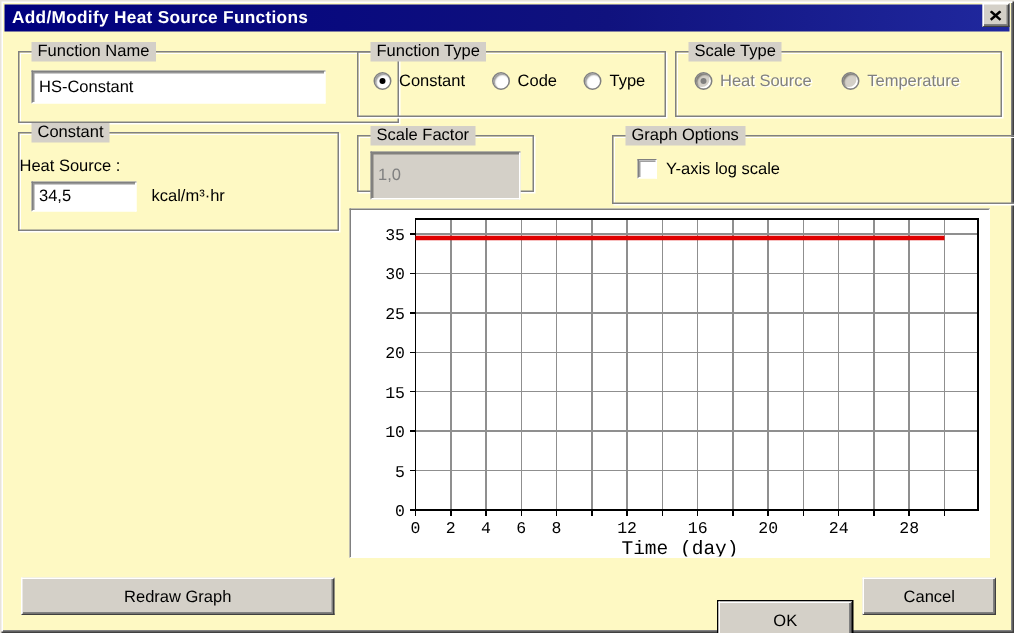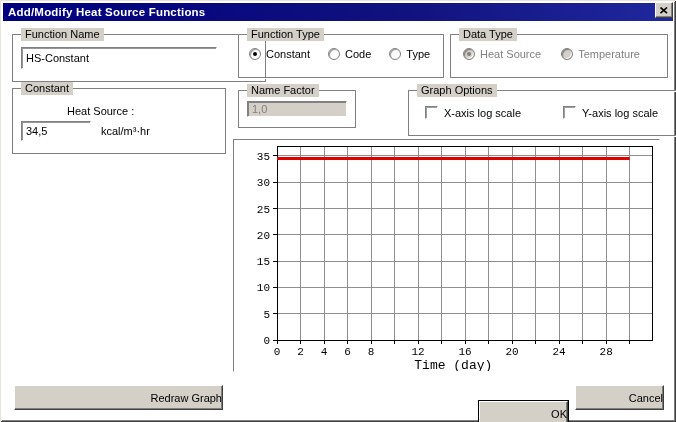--- a/index.html
+++ b/index.html
@@ -1,17 +1,17 @@
 <!DOCTYPE html>
 <html><head>
 <meta charset="utf-8">
 <style>
   html,body{margin:0;padding:0;background:#808080;}
   .dialog{
-    position:relative;width:676px;height:422px;background:#ffffff;
+    position:relative;width:676px;height:422px;background:#fef9c3;
     font-family:"Liberation Sans",sans-serif;font-size:11px;color:#000;
     box-shadow: inset 1px 1px 0 #e8e4dc, inset -1px -1px 0 #404040,
                 inset 2px 2px 0 #ffffff, inset -2px -2px 0 #808080;
     overflow:hidden;
   }
   .titlebar{
     position:absolute;left:3px;top:3px;right:3px;height:18px;
     background:linear-gradient(90deg,#00007e 0%,#10127e 60%,#20289e 100%);
     display:flex;align-items:center;padding-left:5px;box-sizing:border-box;
     color:#fff;font-weight:bold;font-size:11.5px;letter-spacing:.2px;
@@ -54,21 +54,21 @@
   .checkbox{
     width:13px;height:13px;background:#fff;box-sizing:border-box;
     border:1px solid;border-color:#808080 #ffffff #ffffff #808080;
     box-shadow:inset 1px 1px 0 rgba(64,64,64,.5);
     margin-right:6px;flex:none;
   }
   .btn{
     position:absolute;background:#d4d0c8;
     border:1px solid;border-color:#ffffff #404040 #404040 #ffffff;
     box-shadow:inset -1px -1px 0 #808080;
-    display:flex;align-items:center;justify-content:flex-end;
+    display:flex;align-items:center;justify-content:center;
     font:11px "Liberation Sans",sans-serif;cursor:default;
   }
   .btn.default{box-shadow:inset -1px -1px 0 #808080, 0 0 0 1px #000;margin-top:16px;}
   .graph-panel{
     position:absolute;left:233px;top:139px;width:427px;height:233px;background:#fff;
     border:1px solid;border-color:#808080 #ffffff #ffffff #808080;box-sizing:border-box;
   }
   .graph-panel svg{display:block;}
   .graph-panel text{font-family:"Liberation Mono","DejaVu Sans Mono",monospace;fill:#000;}
   .static{position:absolute;white-space:nowrap;}
@@ -104,52 +104,48 @@
           <span>Code</span>
         </span>
         <span class="radio-item">
           <span class="radio"></span>
           <span>Type</span>
         </span>
       </div>
   </div>
 
   <div class="groupbox" style="left:450px;top:34px;width:216px;height:42px;">
-    <span class="legend">Data Type</span>
+    <span class="legend">Scale Type</span>
     <div class="row" style="left:12px;top:13px;column-gap:20px;">
         <span class="radio-item">
           <span class="radio checked disabled"></span>
           <span class="dis-label">Heat Source</span>
         </span>
         <span class="radio-item">
           <span class="radio disabled"></span>
           <span class="dis-label">Temperature</span>
         </span>
       </div>
   </div>
 
   <div class="groupbox" style="left:12px;top:88px;width:212px;height:64px;">
     <span class="legend">Constant</span>
-    <span class="static" style="left:10px;top:16px;padding-left:44px;">Heat Source :</span>
+    <span class="static" style="left:0;top:16px;">Heat Source :</span>
     <input class="field" style="left: 8px; top: 32px; width: 70px; height: 20px;" value="34,5">
     <span class="static" style="left:88px;top:36px;">kcal/m³·hr</span>
   </div>
 
   <div class="groupbox" style="left:238px;top:90px;width:116px;height:36px;">
-    <span class="legend">Name Factor</span>
-    <input class="field" disabled="" style="left: 8px; top: 10px; width: 100px; height: 16px;" value="1,0">
+    <span class="legend">Scale Factor</span>
+    <input class="field" disabled="" style="left: 8px; top: 10px; width: 100px; height: 32px;" value="1,0">
   </div>
 
   <div class="groupbox" style="left:372px;top:90px;width:292px;height:44px;margin-left:36px;">
     <span class="legend">Graph Options</span>
     <div class="row" style="left:16px;top:15px;column-gap:42px;">
-        <span class="radio-item">
-          <span class="checkbox"></span>
-          <span>X-axis log scale</span>
-        </span>
         <span class="radio-item">
           <span class="checkbox"></span>
           <span>Y-axis log scale</span>
         </span>
       </div>
   </div>
 
   <div class="graph-panel">
     <svg width="425" height="231" viewBox="0 0 425 231">
         <line x1="66.51097178683386" y1="6" x2="66.51097178683386" y2="200" stroke="#8f8f8f" stroke-width="1" shape-rendering="crispEdges"></line>

